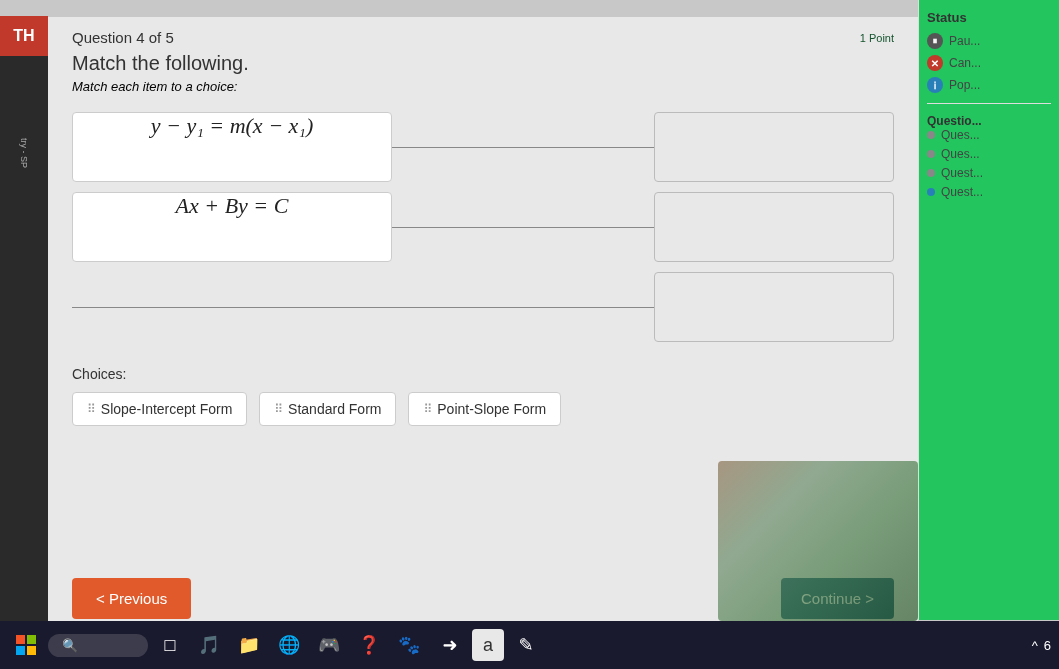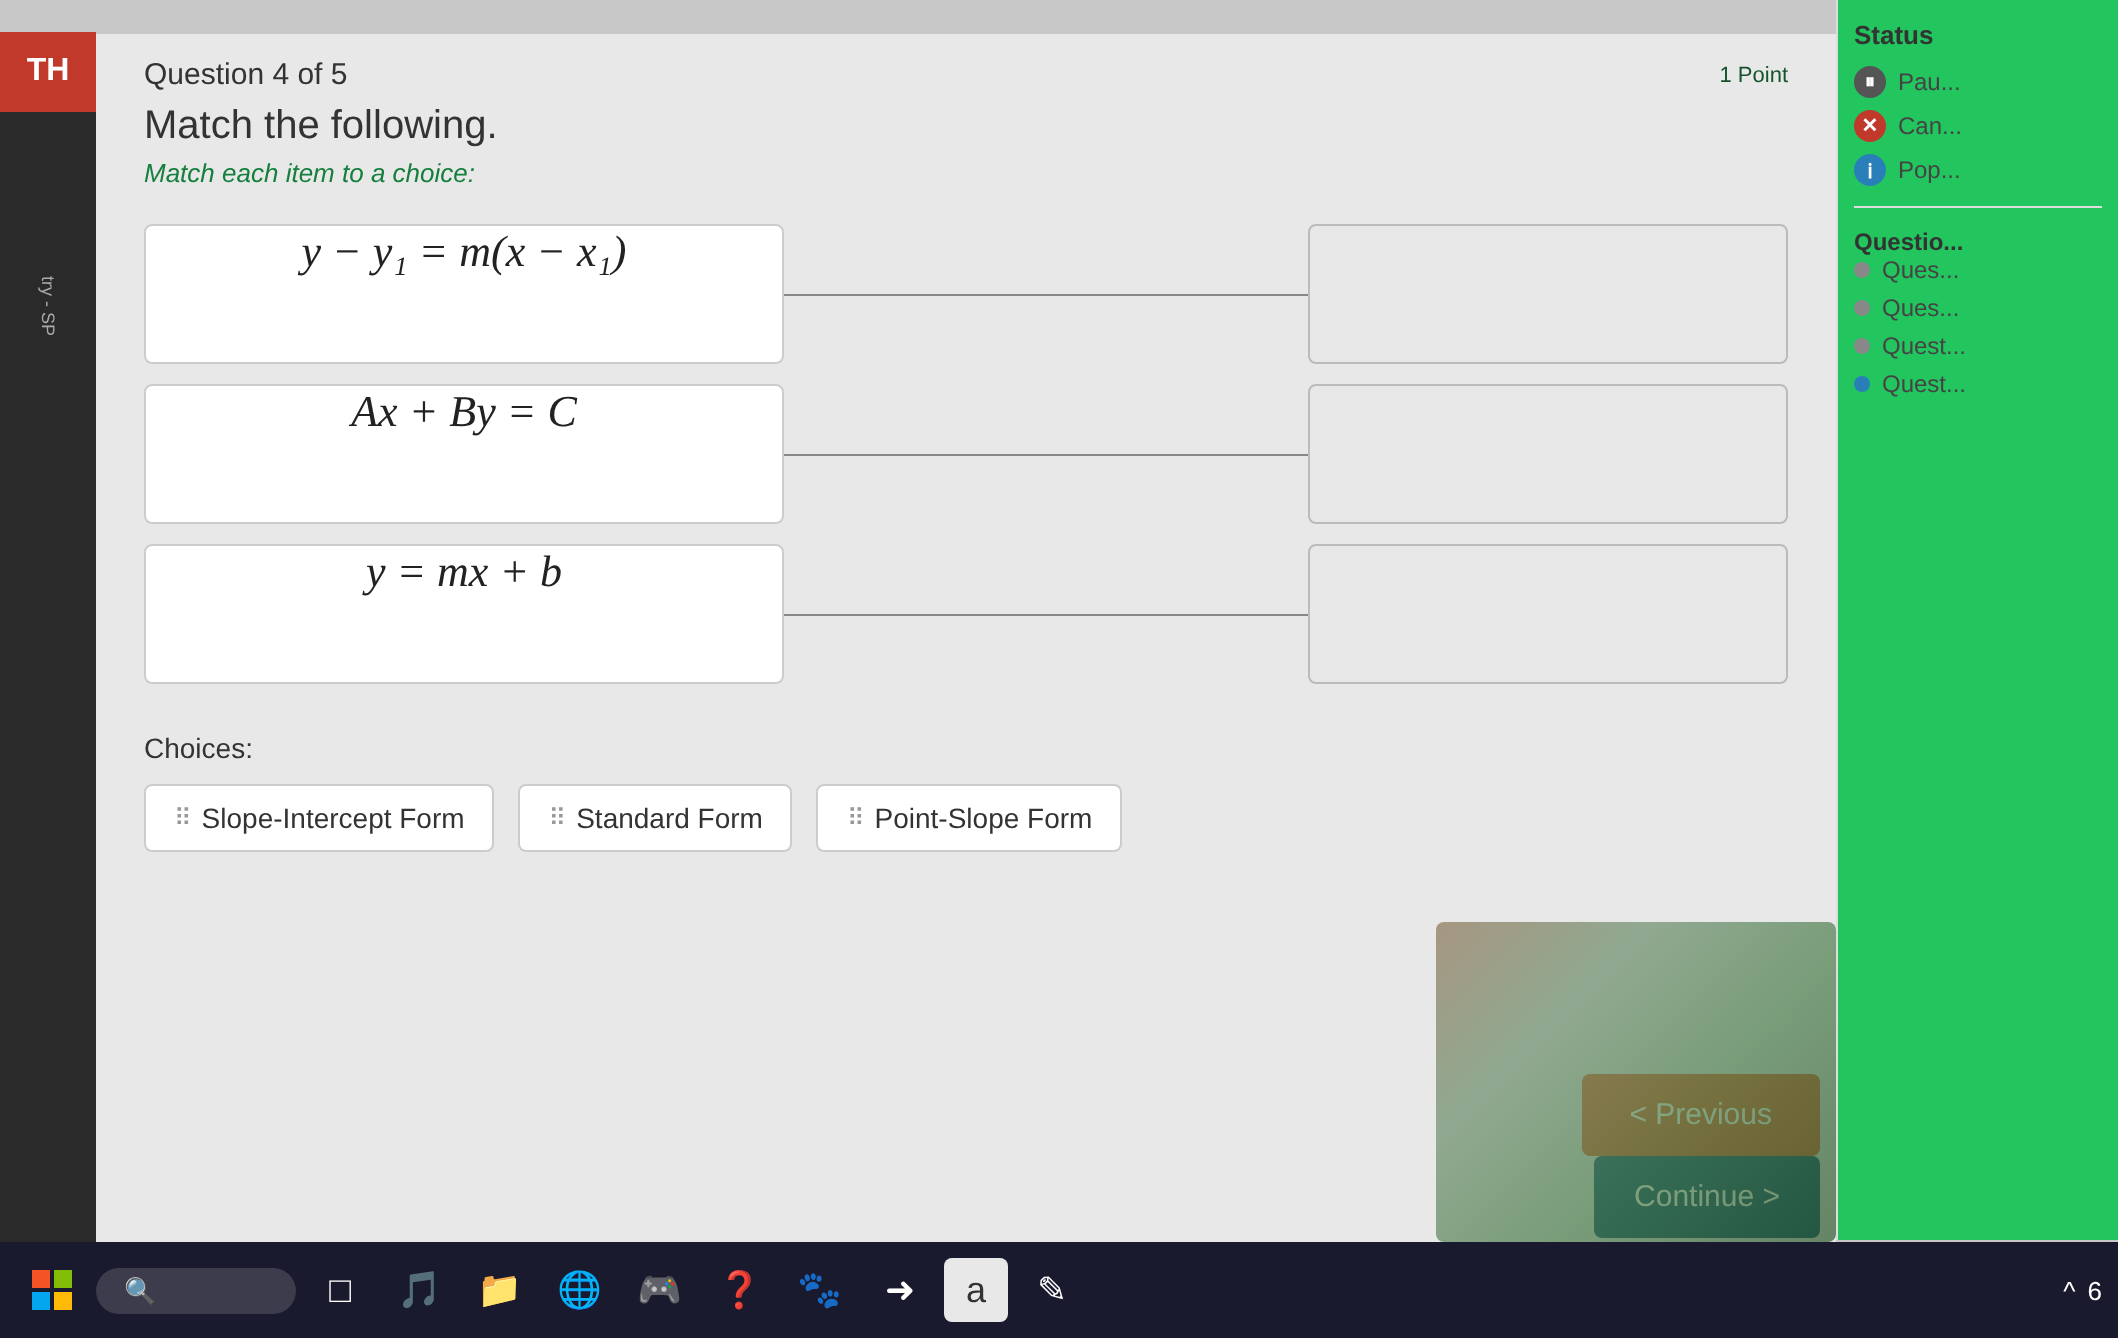--- a/index.html
+++ b/index.html
@@ -79,21 +79,21 @@
     }
 
     .match-instruction {
       font-size: 20px;
       color: #333;
       margin-bottom: 4px;
     }
 
     .match-sub {
       font-size: 13px;
-      color: #15803d;
+      color: #000000;
       font-style: italic;
       margin-bottom: 18px;
     }
 
     
     .matching-area {
       display: flex;
       flex-direction: column;
       gap: 10px;
       margin-bottom: 24px;
@@ -161,23 +161,22 @@
     }
 
     
     .nav-buttons {
       position: absolute;
       bottom: 50px;
       left: 48px;
       width: 870px;
       display: flex;
       justify-content: space-between;
-      align-items: flex-end;
-      padding: 0 8px;
-      flex-direction: column;
+      align-items: flex-start;
+      padding: 0 24px;
     }
 
     .btn-previous {
       background: #e05a2b;
       color: white;
       border: none;
       border-radius: 4px;
       padding: 12px 24px;
       font-size: 15px;
       cursor: pointer;
@@ -435,23 +434,20 @@
       <div class="equation-box">
         <span class="math-text">Ax + By = C</span>
       </div>
       <div class="connector-wrapper">
         <div class="connector-line-h"></div>
       </div>
       <div class="answer-box"></div>
     </div>
 
     <div class="match-row">
-      <div class="equation-box">
-        <span class="math-text">y = mx + b</span>
-      </div>
       <div class="connector-wrapper">
         <div class="connector-line-h"></div>
       </div>
       <div class="answer-box"></div>
     </div>
 
   </div>
 
   <div>
     <p class="choices-label">Choices:</p>

